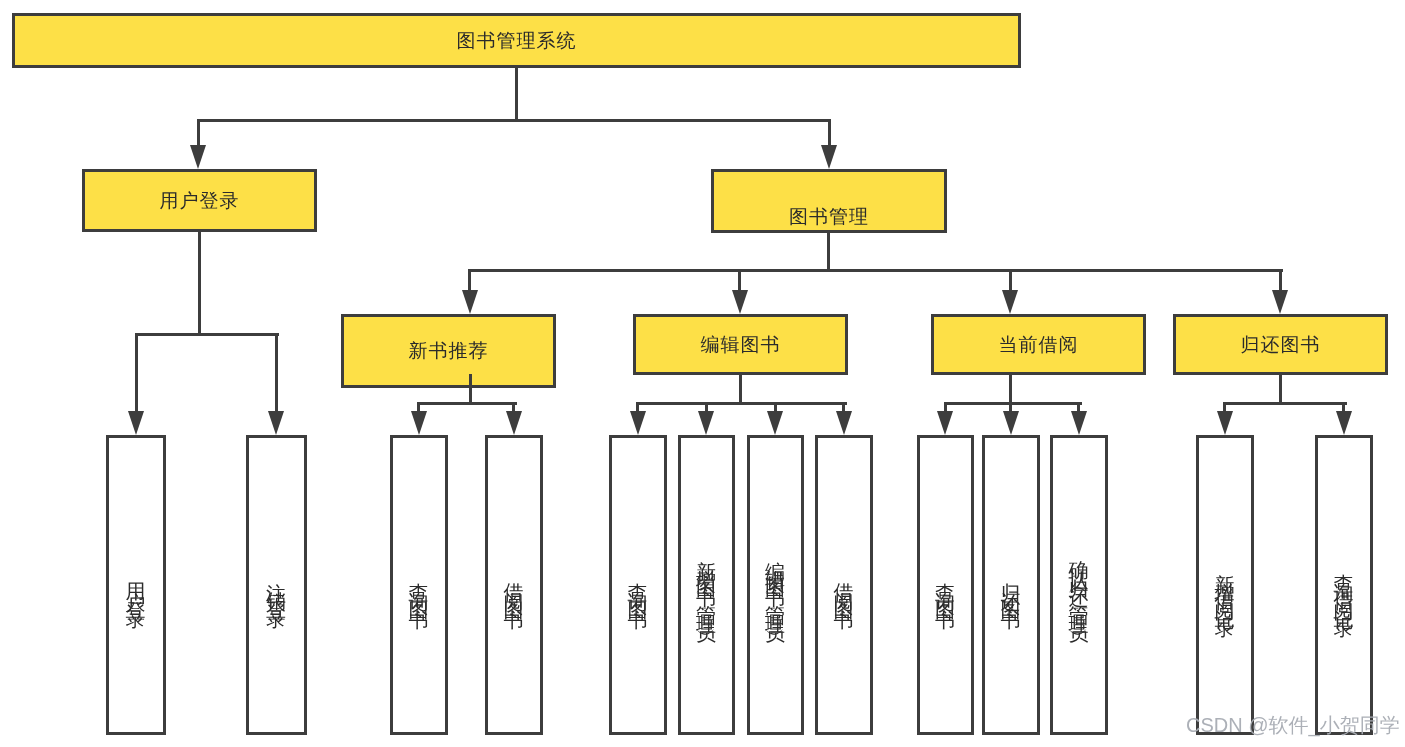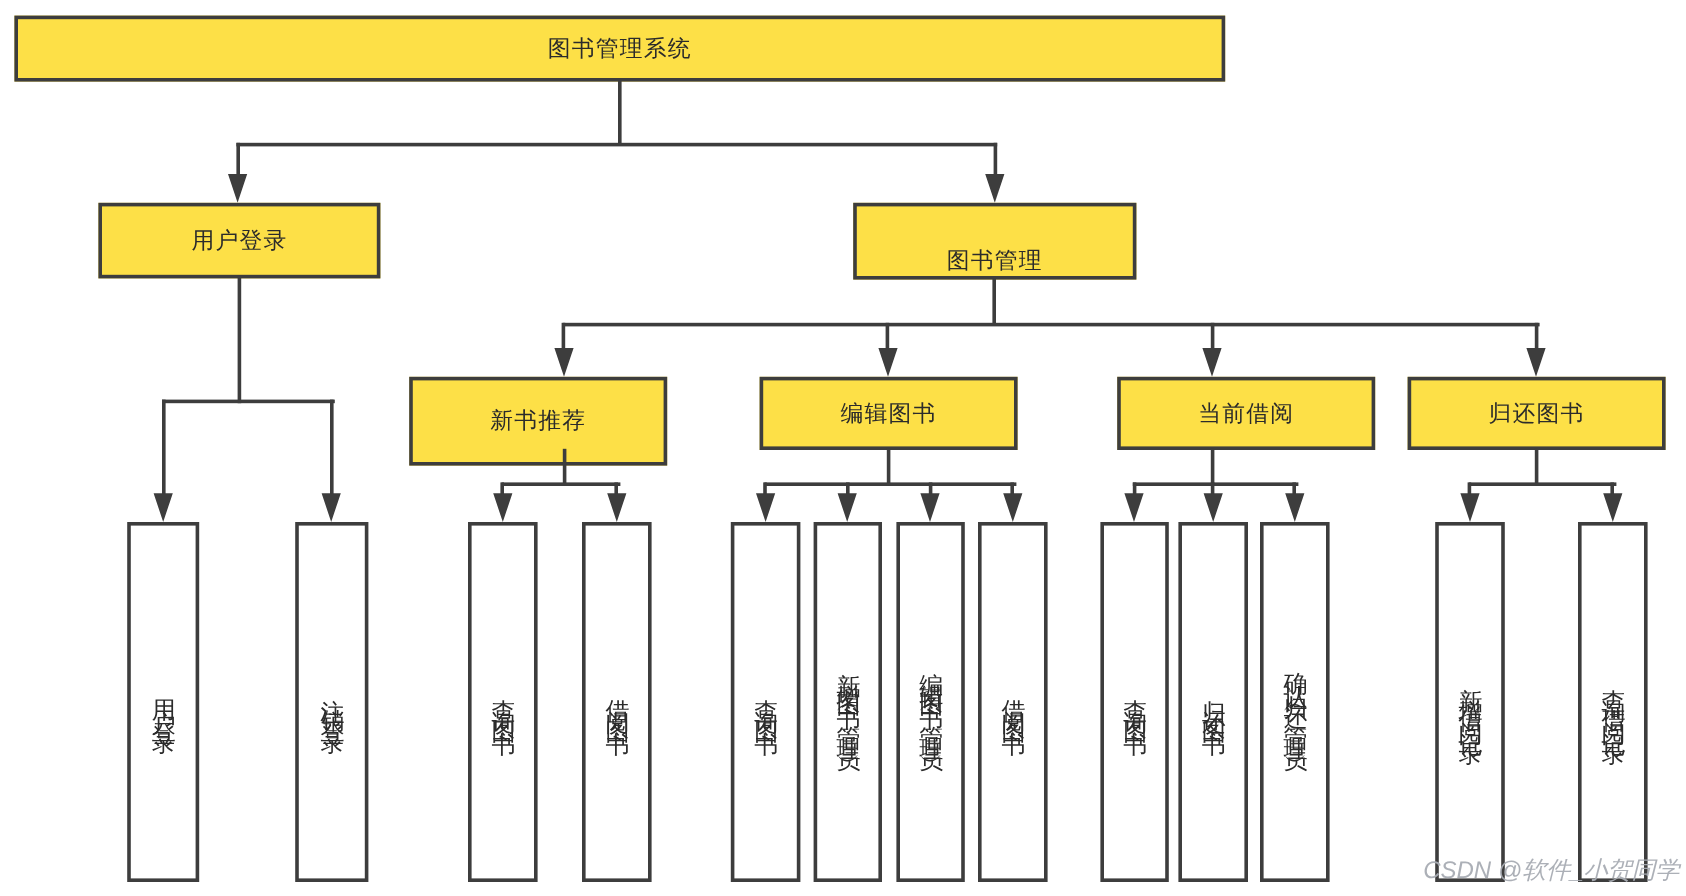--- a/index.html
+++ b/index.html
@@ -60,21 +60,20 @@
     border-top: 24px solid #3d3d3d;
   }
   .watermark {
     position: absolute;
     left: 1186px;
     top: 712px;
     font-size: 20px;
     color: rgba(168, 172, 179, 0.95);
     white-space: nowrap;
     z-index: 5;
-    font-style: italic;
   }
 </style>
 </head>
 <body>
 
 <div class="stage">
 
   <div class="box" style="left:12px; top:13px; width:1009px; height:55px;">
     <span>图书管理系统</span>
   </div>

